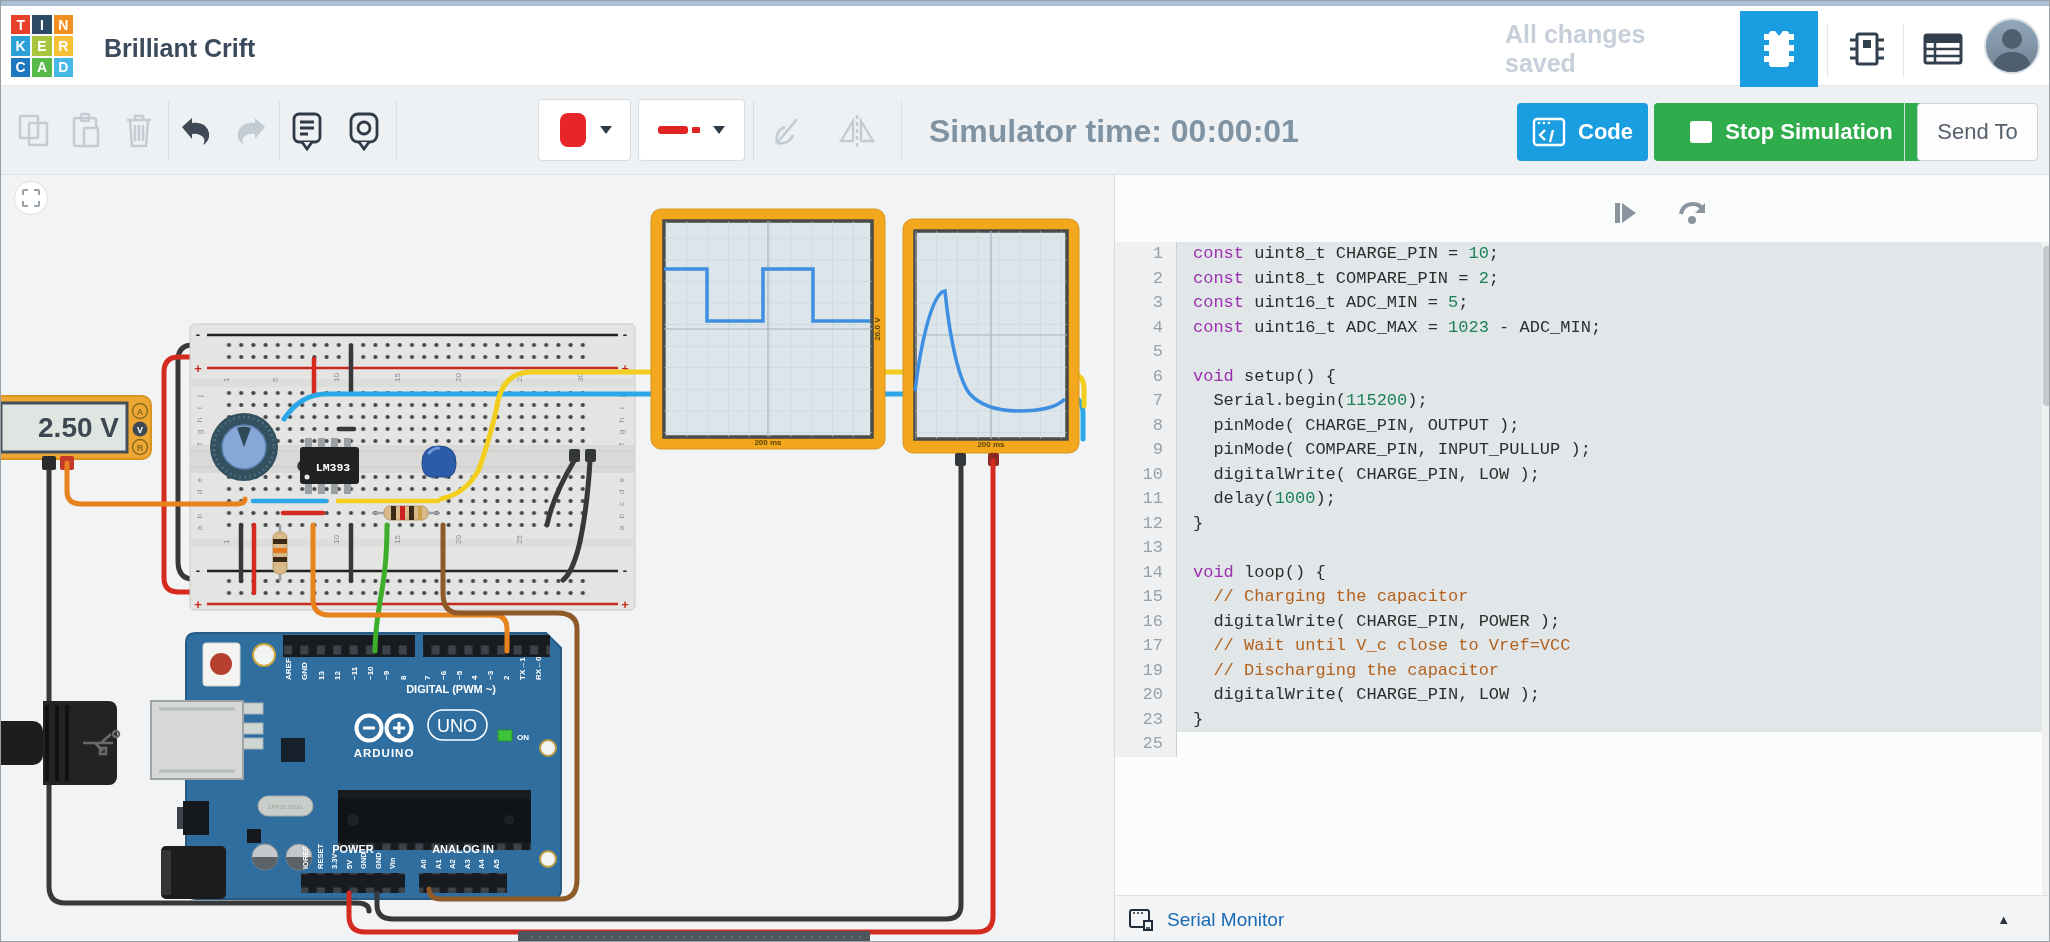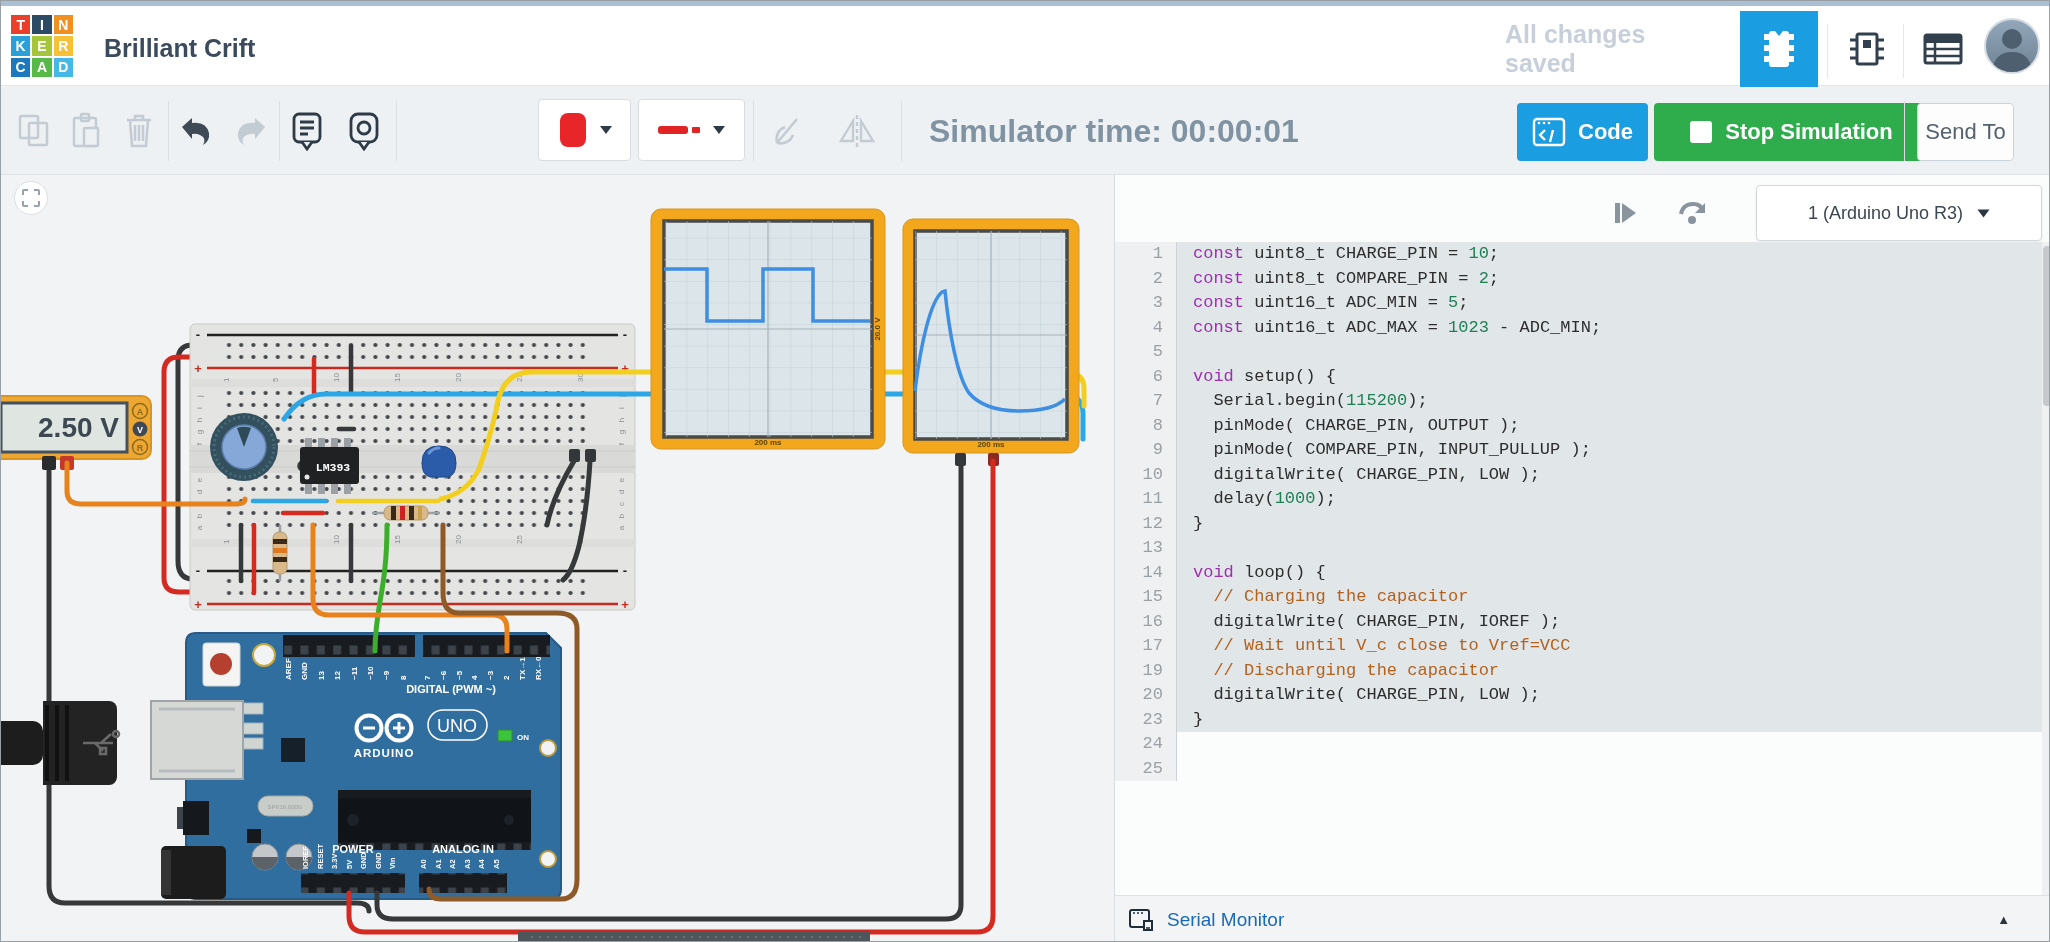--- a/index.html
+++ b/index.html
@@ -34,21 +34,21 @@
   .tdiv { top:14px; width:1px; height:60px; background:#d9dee2; }
   .pickbox { top:12px; height:62px; background:#fff; border:1px solid #d8dde1; border-radius:4px;
              display:flex; align-items:center; justify-content:center; gap:10px; cursor:pointer; }
   #sim-time { left:928px; top:0; height:88px; display:flex; align-items:center;
               font-size:32px; font-weight:700; color:#8093a2; }
   .actbtn { top:16px; height:58px; border-radius:4px; display:flex; align-items:center;
             justify-content:center; gap:12px; font-size:22px; font-weight:600; color:#fff;
             cursor:pointer; border:none; }
   #code-btn  { left:1516px; width:131px; background:#1b9de2; }
   #stop-btn  { left:1653px; width:274px; background:#2fad4d; }
-  #sendto-btn{ left:1916px; width:97px; background:#fdfdfd; color:#55616d;
+  #sendto-btn{ left:1916px; width:121px; background:#fdfdfd; color:#55616d;
                border:1px solid #ccd4da; font-weight:400; }
 
   
   #canvas { left:0; top:174px; width:1113px; height:768px; background:#f2f3f4; }
   #fit-btn { left:13px; top:6px; width:34px; height:34px; border-radius:50%; background:#fff;
              border:1px solid #dcdfe2; display:flex; align-items:center; justify-content:center;
              cursor:pointer; }
 
   
   #code-panel { left:1113px; top:174px; width:937px; height:768px; background:#fbfcfc;
@@ -584,50 +584,43 @@
         <path d="M10 3 L24 13 L10 23 Z" fill="#8a949e"></path>
       </svg>
     </div>
     <div class="stepbtn abs" style="left:558px">
       <svg width="30" height="26" viewBox="0 0 30 26">
         <path d="M3 14 q2 -10 12 -10 q8 0 10 7" fill="none" stroke="#8a949e" stroke-width="4"></path>
         <path d="M27 3 v10 h-10 z" fill="#8a949e"></path>
         <circle cx="14" cy="20" r="4" fill="#8a949e"></circle>
       </svg>
     </div>
-    <div id="board-select" class="abs">
-      <span>1 (Arduino Uno R3)</span>
-      <svg width="13" height="9" viewBox="0 0 13 9">
-        <path d="M0.5 0.5 l6 8 l6 -8 z" fill="#2b3642"></path>
-      </svg>
-    </div>
   </div>
 
   <div id="code-lines" class="abs">
       <div class="code-row hl"><span class="gutter">1</span><span class="src"><span class="k">const</span><span> uint8_t CHARGE_PIN = </span><span class="n">10</span><span>;</span></span></div>
       <div class="code-row hl"><span class="gutter">2</span><span class="src"><span class="k">const</span><span> uint8_t COMPARE_PIN = </span><span class="n">2</span><span>;</span></span></div>
       <div class="code-row hl"><span class="gutter">3</span><span class="src"><span class="k">const</span><span> uint16_t ADC_MIN = </span><span class="n">5</span><span>;</span></span></div>
       <div class="code-row hl"><span class="gutter">4</span><span class="src"><span class="k">const</span><span> uint16_t ADC_MAX = </span><span class="n">1023</span><span> - ADC_MIN;</span></span></div>
       <div class="code-row hl"><span class="gutter">5</span><span class="src"></span></div>
       <div class="code-row hl"><span class="gutter">6</span><span class="src"><span class="k">void</span><span> setup() {</span></span></div>
       <div class="code-row hl"><span class="gutter">7</span><span class="src"><span>  Serial.begin(</span><span class="n">115200</span><span>);</span></span></div>
       <div class="code-row hl"><span class="gutter">8</span><span class="src"><span>  pinMode( CHARGE_PIN, OUTPUT );</span></span></div>
       <div class="code-row hl"><span class="gutter">9</span><span class="src"><span>  pinMode( COMPARE_PIN, INPUT_PULLUP );</span></span></div>
       <div class="code-row hl"><span class="gutter">10</span><span class="src"><span>  digitalWrite( CHARGE_PIN, LOW );</span></span></div>
       <div class="code-row hl"><span class="gutter">11</span><span class="src"><span>  delay(</span><span class="n">1000</span><span>);</span></span></div>
       <div class="code-row hl"><span class="gutter">12</span><span class="src"><span>}</span></span></div>
       <div class="code-row hl"><span class="gutter">13</span><span class="src"></span></div>
       <div class="code-row hl"><span class="gutter">14</span><span class="src"><span class="k">void</span><span> loop() {</span></span></div>
       <div class="code-row hl"><span class="gutter">15</span><span class="src"><span class="c">  // Charging the capacitor</span></span></div>
-      <div class="code-row hl"><span class="gutter">16</span><span class="src"><span>  digitalWrite( CHARGE_PIN, IOREF );</span></span></div>
+      <div class="code-row hl"><span class="gutter">16</span><span class="src"><span>  digitalWrite( CHARGE_PIN, POWER );</span></span></div>
       <div class="code-row hl"><span class="gutter">17</span><span class="src"><span class="c">  // Wait until V_c close to Vref=VCC</span></span></div>
       <div class="code-row hl"><span class="gutter">19</span><span class="src"><span class="c">  // Discharging the capacitor</span></span></div>
       <div class="code-row hl"><span class="gutter">20</span><span class="src"><span>  digitalWrite( CHARGE_PIN, LOW );</span></span></div>
       <div class="code-row hl"><span class="gutter">23</span><span class="src"><span>}</span></span></div>
-      <div class="code-row"><span class="gutter">24</span><span class="src"></span></div>
       <div class="code-row"><span class="gutter">25</span><span class="src"></span></div>
     </div>
   <div id="code-scroll" class="abs">
     <div id="code-thumb" class="abs"></div>
   </div>
 
   <div id="serial-bar" class="abs">
     <svg width="24" height="22" viewBox="0 0 24 22" style="margin-left:14px">
       <rect x="1" y="1" width="19" height="17" rx="2" fill="none" stroke="#1f2d3a" stroke-width="2"></rect>
       <path d="M4 4 h2 M8 4 h2 M12 4 h2" stroke="#1f2d3a" stroke-width="1.5"></path>

